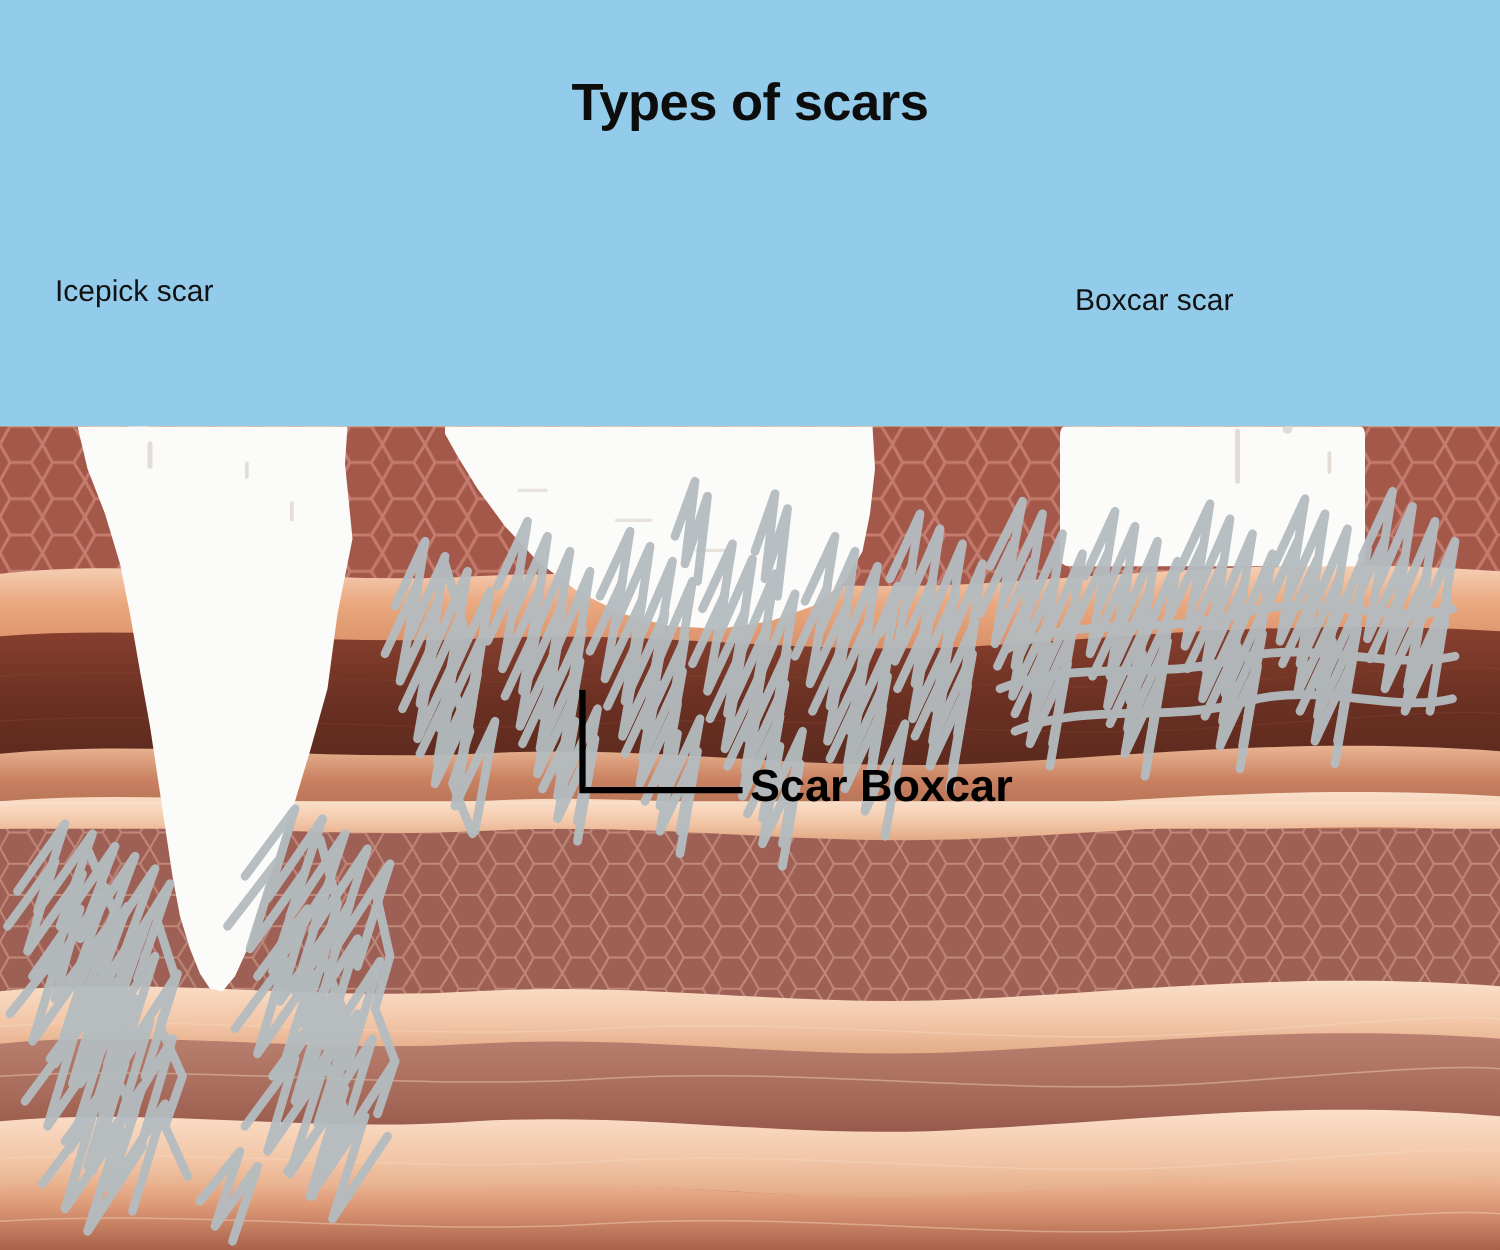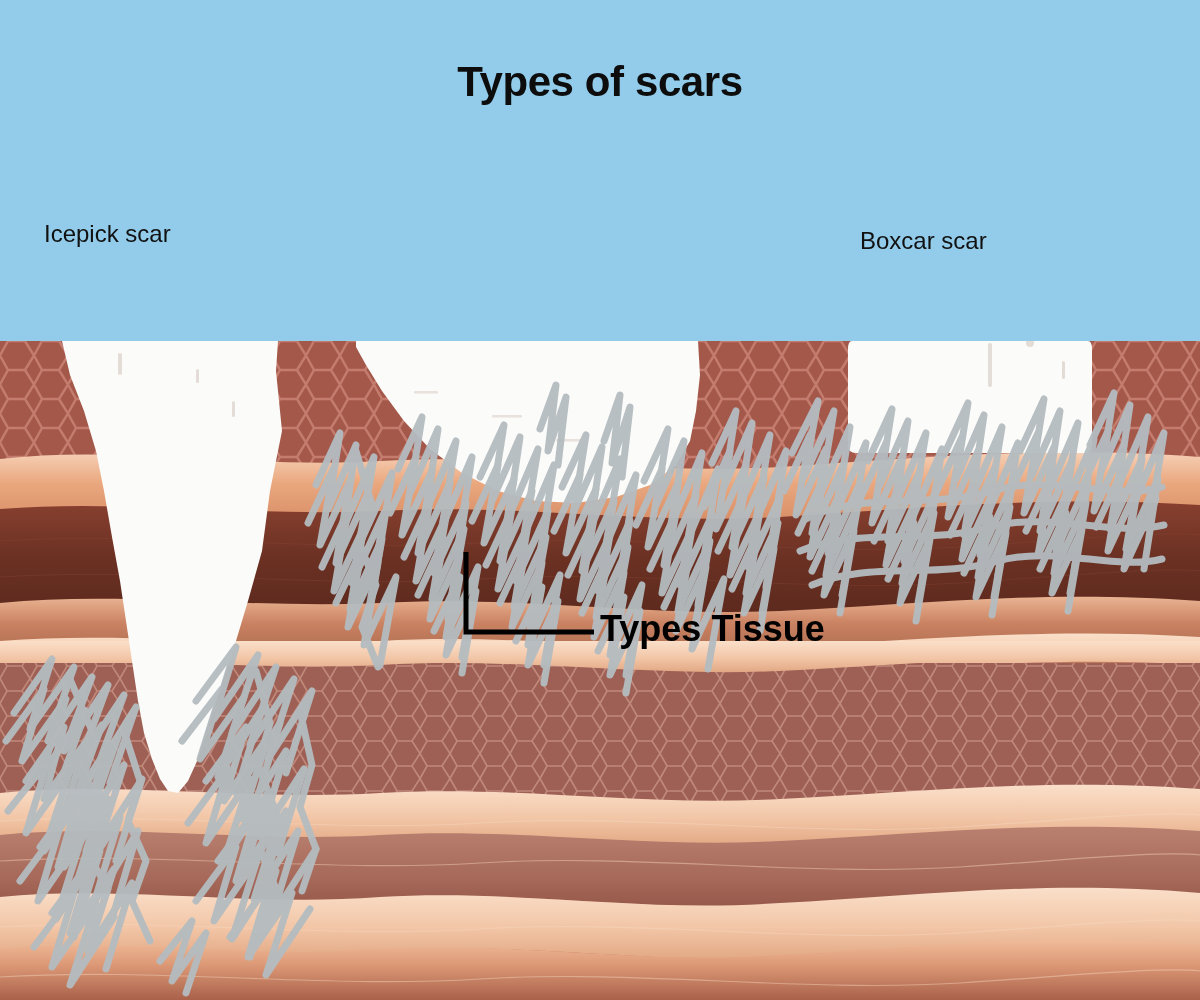--- a/index.html
+++ b/index.html
@@ -352,15 +352,15 @@
           <path d="M812,244 C868,220 936,238 998,220 C1056,204 1114,230 1162,218"></path>
         </g>
 
         <g stroke="#000000" stroke-width="5" fill="none">
           <path d="M466,211 L466,291 L594,291"></path>
         </g>
       </g>
     </svg>
   </div>
 
-  <div class="annotation-label">Types Tissue</div>
+  <div class="annotation-label">Scar Boxcar</div>
 
 </div>
 
 </body></html>

